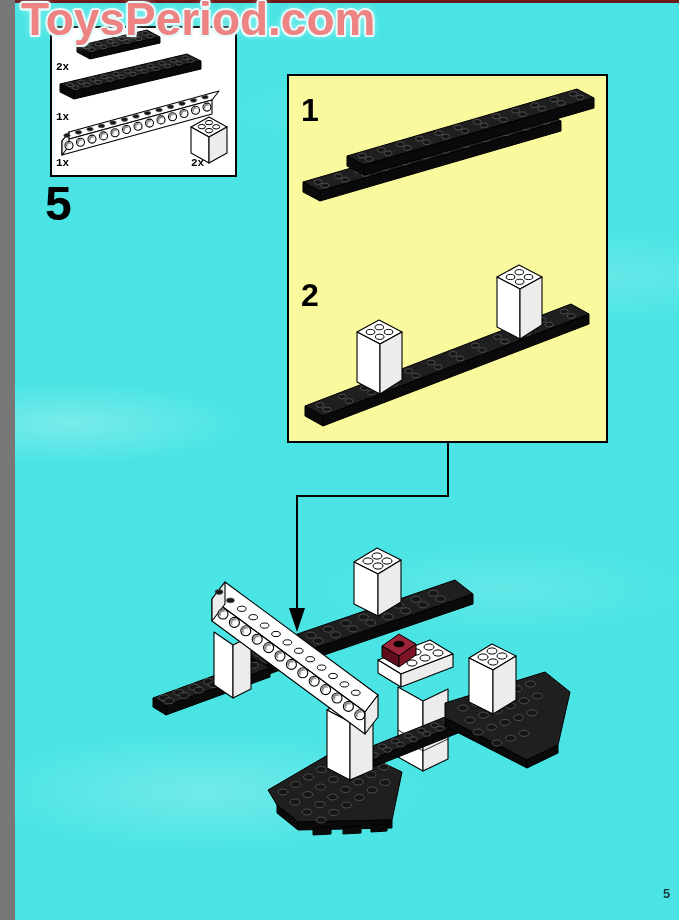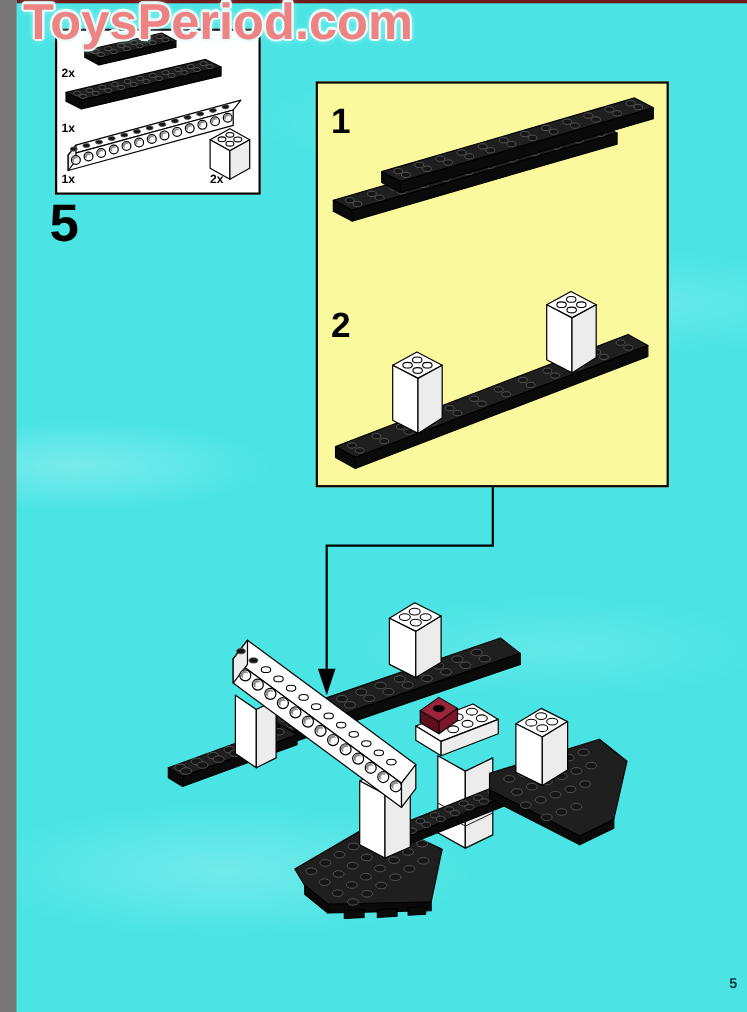--- a/index.html
+++ b/index.html
@@ -38,21 +38,21 @@
     font-size:46px;font-weight:bold;letter-spacing:0px;color:var(--watermark-text);
     text-shadow:
       -2px 0 0 var(--watermark-glow), 2px 0 0 var(--watermark-glow),
       0 -2px 0 var(--watermark-glow), 0 2px 0 var(--watermark-glow),
       -1.5px -1.5px 0 var(--watermark-glow), 1.5px 1.5px 0 var(--watermark-glow),
       -1.5px 1.5px 0 var(--watermark-glow), 1.5px -1.5px 0 var(--watermark-glow),
       0 0 7px var(--watermark-glow);
   }
   #callout{
     position:absolute;left:35px;top:26px;width:183px;height:147px;
-    background:var(--callout-bg);border:2px solid var(--outline);z-index:2;
+    background:var(--callout-bg);border:2px solid var(--outline);z-index:2;font-family:Liberation Mono, monospace;
   }
   .qty{position:absolute;font-size:11px;font-weight:bold;color:#000;z-index:3;}
   .q1{left:4px;top:33px;} .q2{left:4px;top:83px;} .q3{left:4px;top:129px;} .q4{left:139px;top:129px;}
   #step-number{position:absolute;left:30px;top:180px;font-size:48px;font-weight:bold;color:#000;line-height:1;}
   #inset{
     position:absolute;left:272px;top:74px;width:317px;height:365px;
     background:var(--inset-bg);border:2px solid var(--outline);z-index:2;
   }
   .inset-num{position:absolute;font-size:32px;font-weight:bold;color:#000;line-height:1;}
   .n1{left:12px;top:18px;} .n2{left:12px;top:203px;}

